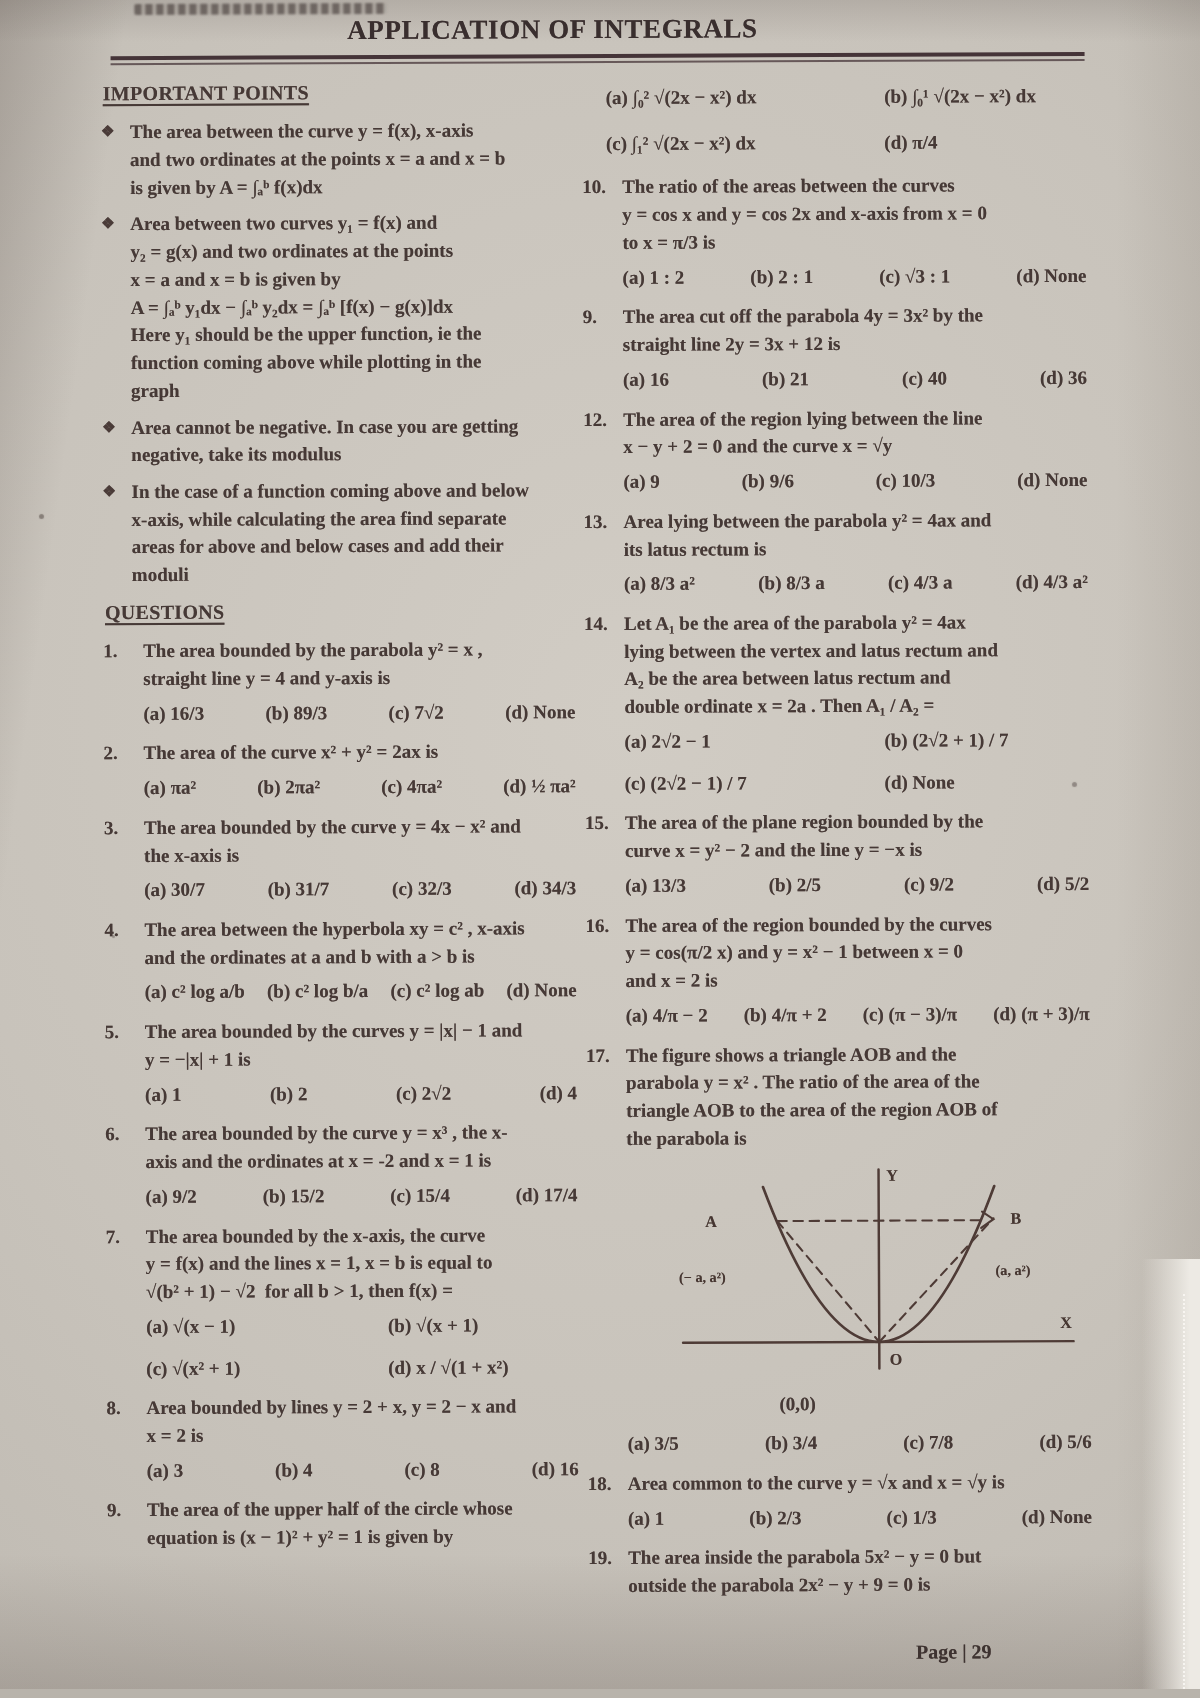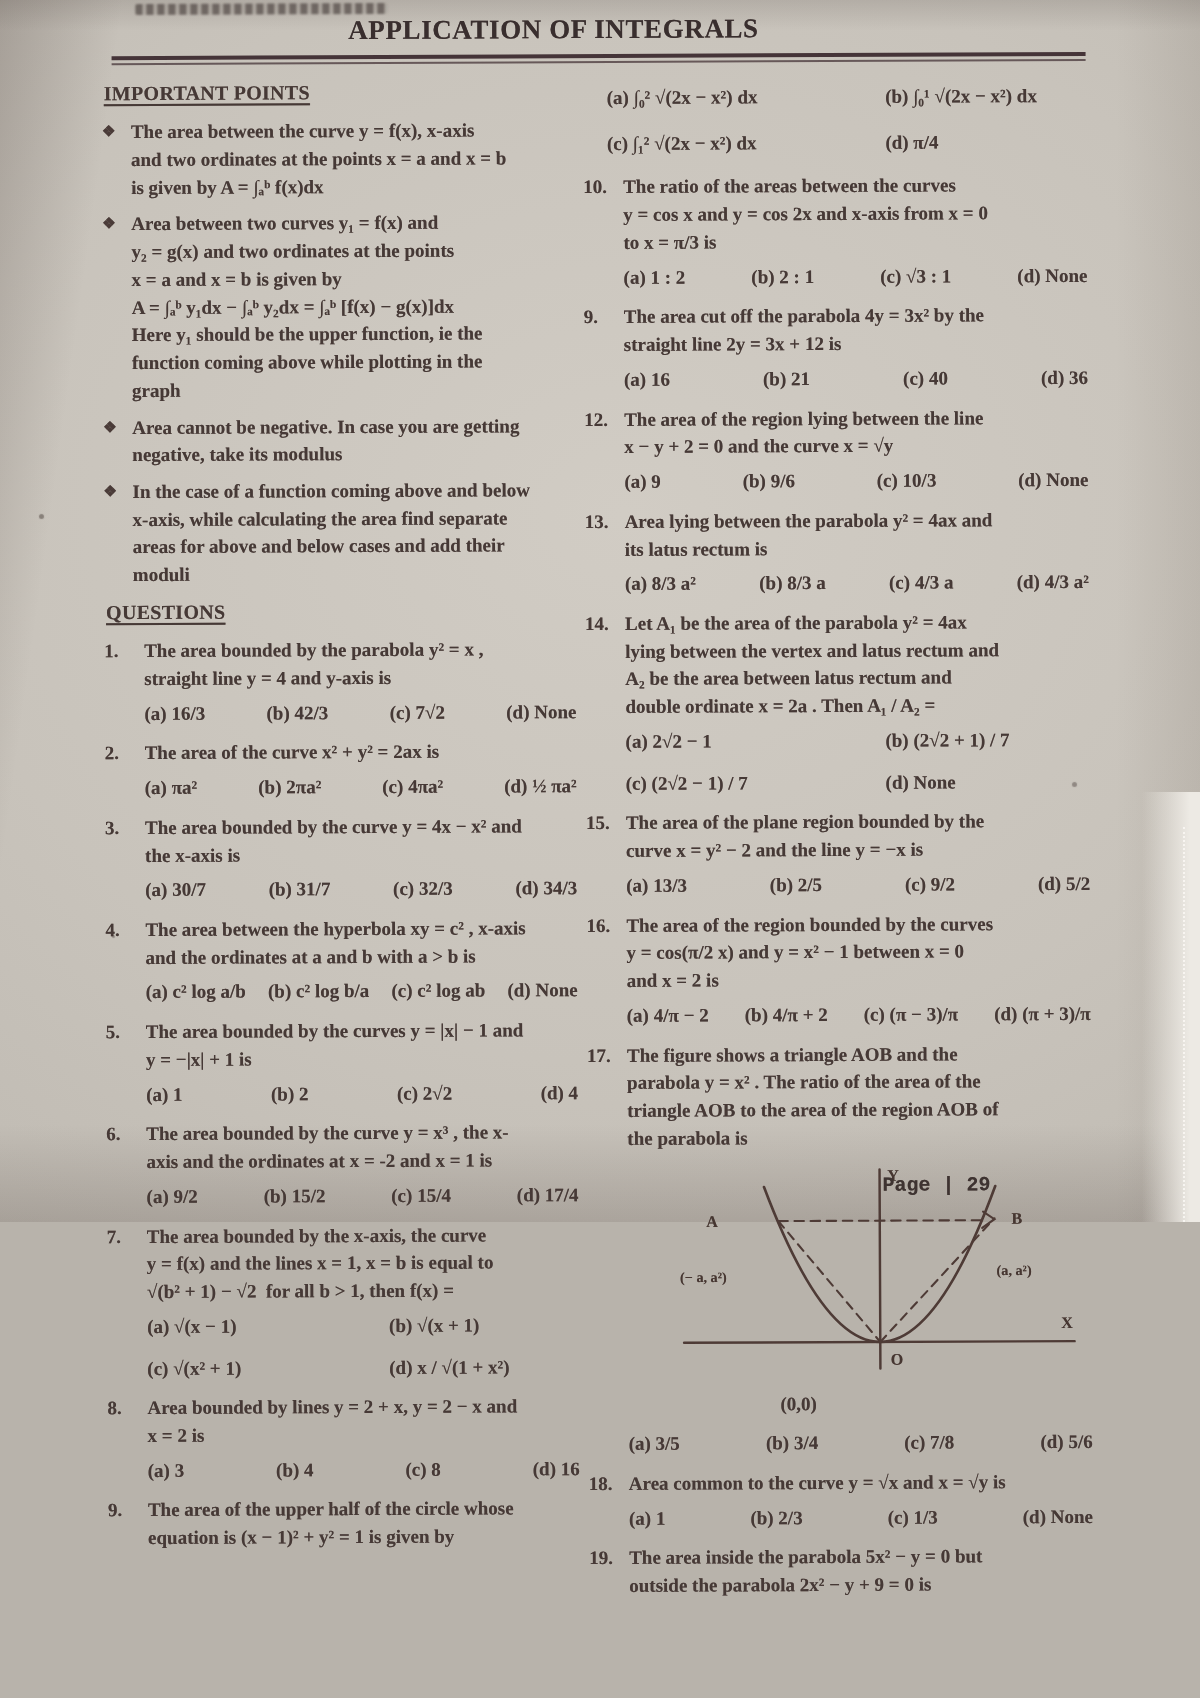--- a/index.html
+++ b/index.html
@@ -2,21 +2,21 @@
 <html><head>
 <meta charset="utf-8">
 <style>
   html,body{margin:0;padding:0;}
   body{
     width:1200px;height:1698px;overflow:hidden;
     background:#b8b3ab;
     font-family:"Liberation Serif","DejaVu Serif",serif;
   }
   .page{
-    position:relative;width:1200px;height:1222px;color:#473a37;
+    position:relative;width:1200px;height:1689px;color:#473a37;
     background:
       linear-gradient(to bottom, rgba(70,60,55,.16), rgba(70,60,55,0) 2.5%),
       linear-gradient(98deg, rgba(78,66,60,.26), rgba(78,66,60,0) 9%),
       linear-gradient(to top, rgba(78,66,60,.22), rgba(78,66,60,0) 8%),
       linear-gradient(to right, rgba(78,66,60,0) 93%, rgba(120,110,100,.16)),
       radial-gradient(95% 75% at 52% 42%, #d1ccc4 0%, #c8c3bb 60%, #bfbab2 100%);
   }
   .inner{position:absolute;inset:0;transform:rotate(-0.25deg);}
   .title{
     margin-top:14px;text-align:center;font-size:27px;font-weight:700;
@@ -50,21 +50,20 @@
   .opts .opt{white-space:pre;}
   .opts.grid{display:grid;grid-template-columns:56% 44%;row-gap:14px;justify-content:normal;}
   #q9-options{margin:2px 0 16px 24px;}
   #q9-options .opts.grid{grid-template-columns:58% 42%;row-gap:18px;}
   .fig{margin:12px 0 4px 50px;}
   .fig svg{display:block;}
   .fig-caption{margin:8px 0 12px 152px;}
   .page-number{
     position:absolute;right:212px;bottom:24px;font-size:20px;font-weight:700;color:#3e3331;
     text-shadow:0 0 .5px rgba(60,45,40,.5);
-    font-family:Liberation Mono, monospace;
   }
   
   .smudge{
     position:absolute;left:138px;top:2px;width:252px;height:11px;border-radius:2px;
     background:repeating-linear-gradient(90deg,rgba(50,40,38,.55) 0 7px,rgba(50,40,38,.10) 7px 11px);
     filter:blur(1.2px);
   }
   .specks{position:absolute;left:0;top:0;width:3px;height:3px;border-radius:50%;background:transparent;
     box-shadow:40px 515px 1px 1px rgba(60,48,44,.45), 112px 935px 1px 0 rgba(60,48,44,.4), 1073px 783px 1px 1px rgba(60,48,44,.4);
   }
@@ -117,21 +116,21 @@
           </div>
         <div class="sec-head">QUESTIONS</div>
         <div id="left-questions">
             <div class="question">
               <span class="q-num">1.</span>
               <div class="q-body">
                 <div class="q-stem">The area bounded by the parabola y² = x ,
 straight line y = 4 and y-axis is</div>
                 <div class="opts">
                   <span class="opt">(a) 16/3</span>
-                  <span class="opt">(b) 42/3</span>
+                  <span class="opt">(b) 89/3</span>
                   <span class="opt">(c) 7√2</span>
                   <span class="opt">(d) None</span>
                 </div>
               </div>
             </div>
             <div class="question">
               <span class="q-num">2.</span>
               <div class="q-body">
                 <div class="q-stem">The area of the curve x² + y² = 2ax is</div>
                 <div class="opts">

